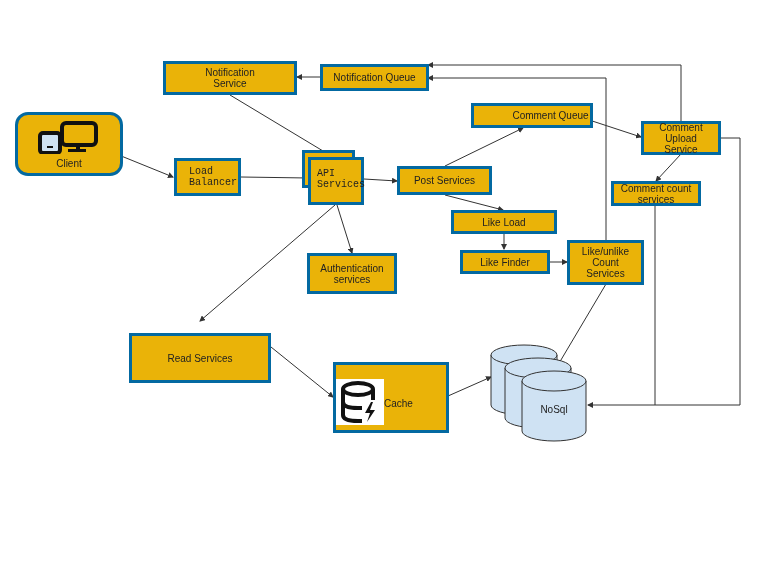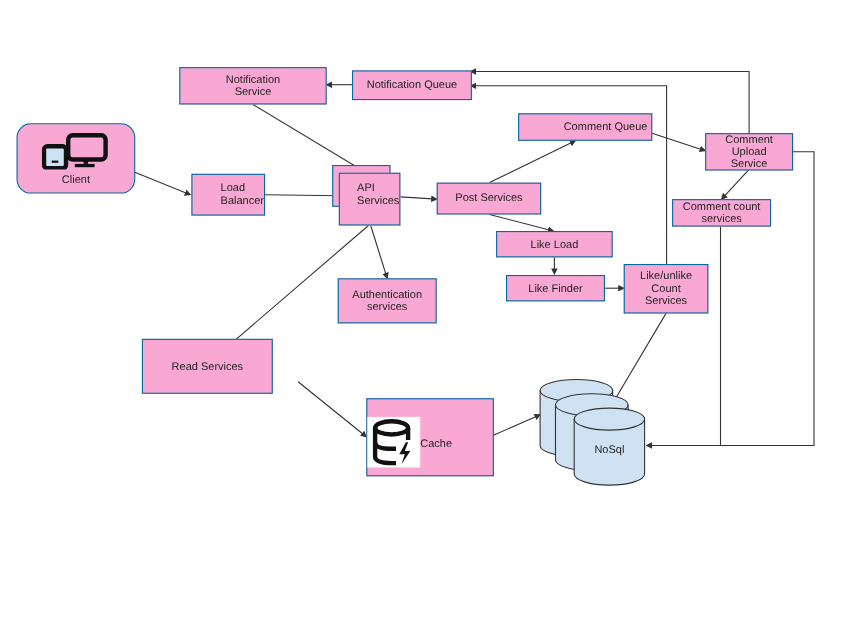--- a/index.html
+++ b/index.html
@@ -1,23 +1,23 @@
 <!DOCTYPE html>
 <html><head>
 <meta charset="utf-8">
 <style>
   html, body { margin: 0; padding: 0; background: #ffffff; }
   body { width: 768px; height: 576px; position: relative; overflow: hidden;
          font-family: "Liberation Sans", sans-serif; }
-  .box { position: absolute; background: #f9a8d4; border: 1px solid #0369a1;
+  .box { position: absolute; background: #eab308; border: 3px solid #0369a1;
          box-sizing: border-box; display: flex; align-items: center; justify-content: center;
          text-align: center; font-size: 10px; color: #222; line-height: 11px; }
   .box span { white-space: pre-line; }
   svg.edges { position: absolute; left: 0; top: 0; }
-  .left-text { justify-content: flex-end; text-align: left; padding-left: 12px; }
+  .left-text { justify-content: flex-start; text-align: left; padding-left: 12px; font-family: Liberation Mono, monospace; }
 </style>
 </head>
 <body>
 
 <svg class="edges" width="768" height="576">
   <defs>
     <marker id="ah" markerWidth="6" markerHeight="6" refX="5" refY="3" orient="auto">
       <path d="M0,0 L6,3 L0,6 z" fill="#333"></path>
     </marker>
   </defs>
@@ -116,21 +116,21 @@
   <span>Like/unlike
 Count
 Services</span>
 </div>
 
 <div class="box" style="left:307px;top:253px;width:90px;height:41px;">
   <span>Authentication
 services</span>
 </div>
 
-<div class="box" style="left:129px;top:308px;width:119px;height:50px;">
+<div class="box" style="left:129px;top:333px;width:142px;height:50px;">
   <span>Read Services</span>
 </div>
 
 <div class="box" style="left:333px;top:362px;width:116px;height:71px;justify-content:flex-start;padding-top:8px;">
   <div style="width:48px;height:46px;background:#fff;display:flex;align-items:center;justify-content:center;">
     <svg width="44" height="44" viewBox="0 0 44 44">
       <ellipse cx="20" cy="9" rx="15" ry="6" fill="none" stroke="#111" stroke-width="4"></ellipse>
       <path d="M5,9 L5,35 Q5,41 20,41 L24,41" fill="none" stroke="#111" stroke-width="4"></path>
       <path d="M35,9 L35,20" fill="none" stroke="#111" stroke-width="4"></path>
       <path d="M5,22 Q5,28 20,28 L24,28" fill="none" stroke="#111" stroke-width="4"></path>

